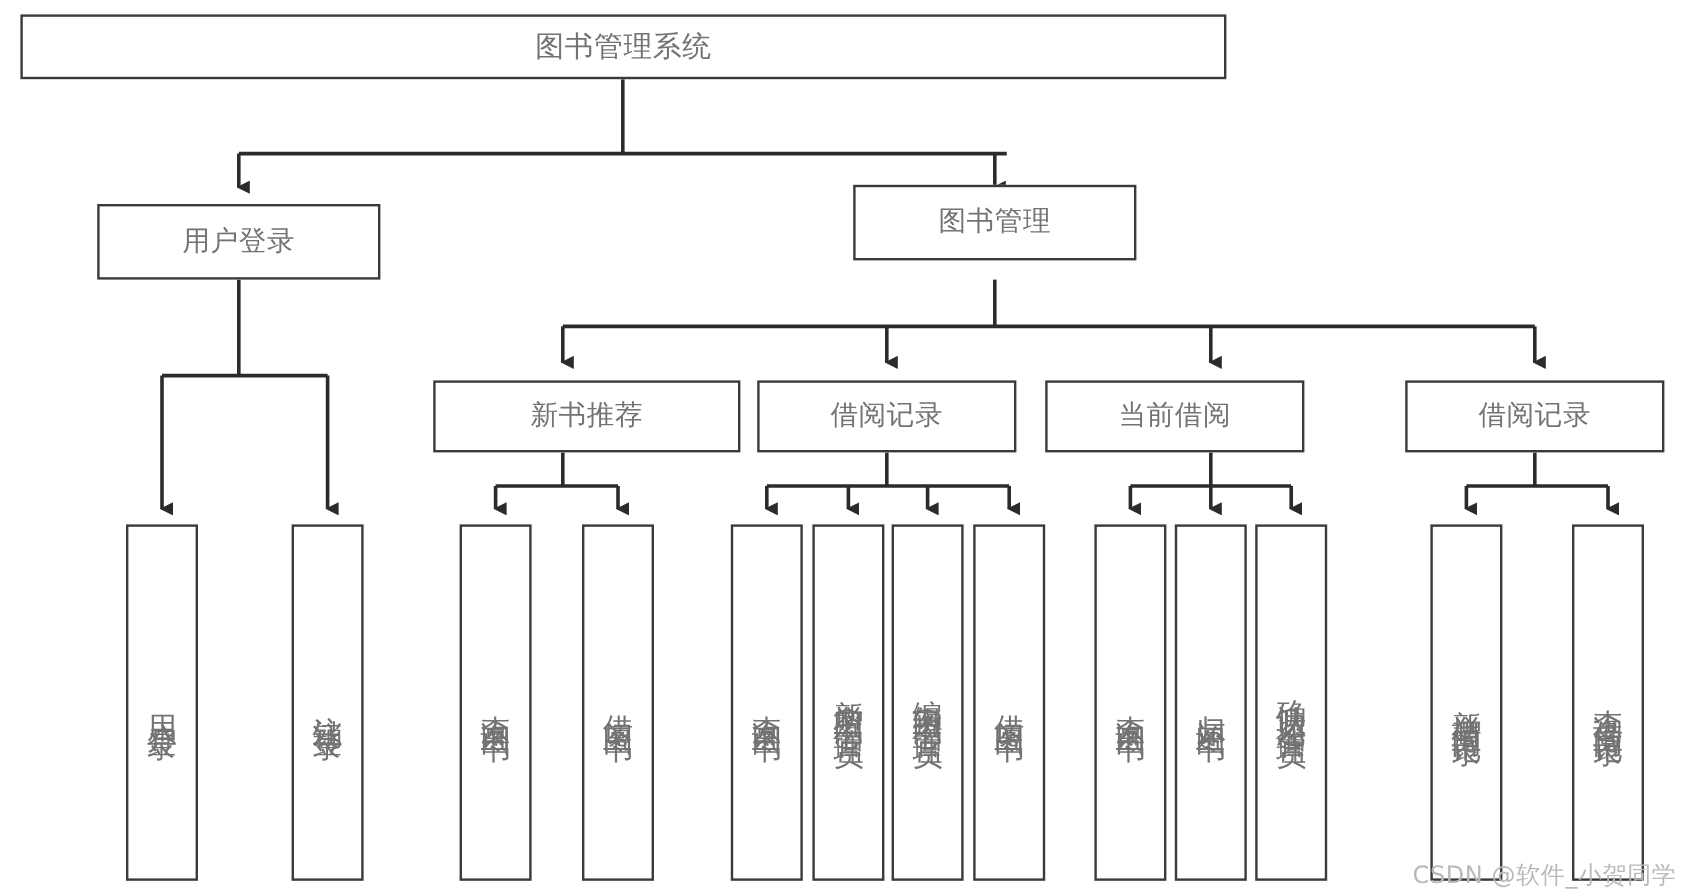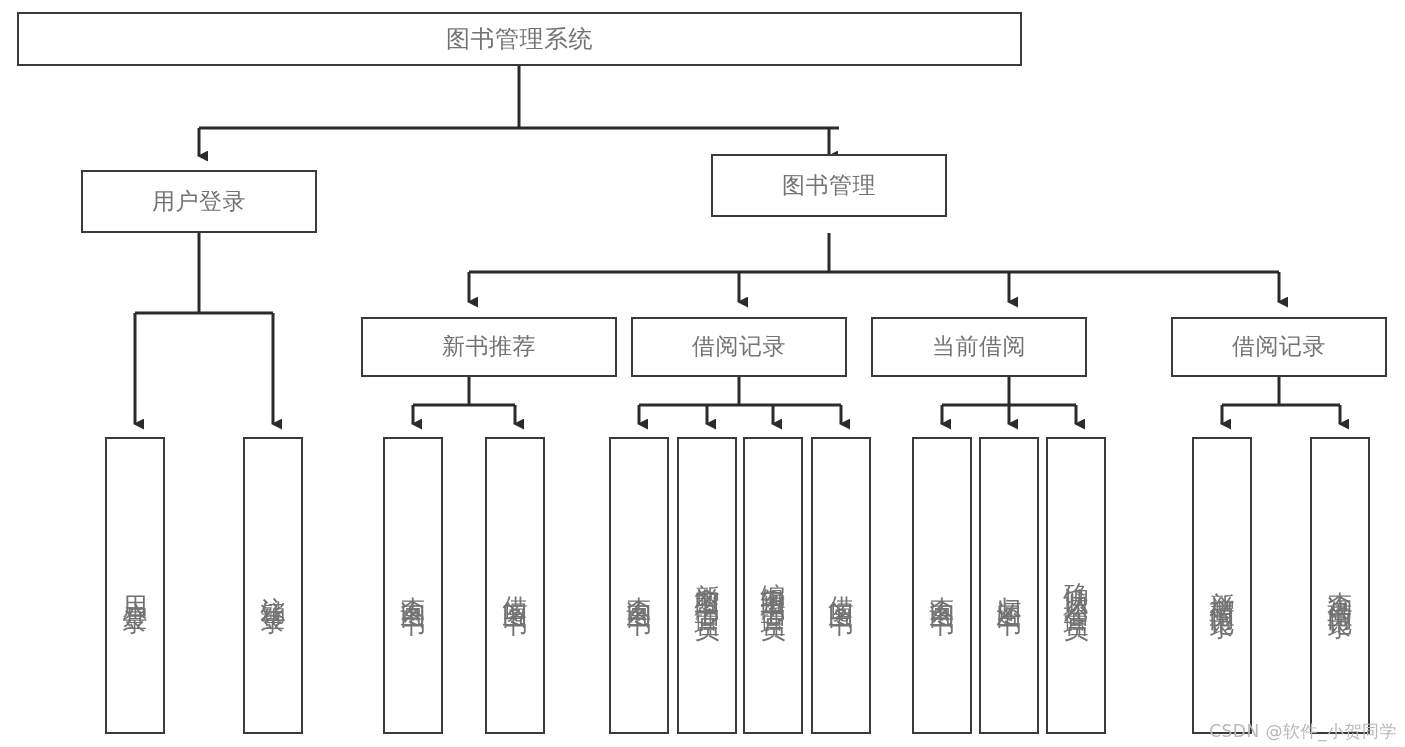--- a/index.html
+++ b/index.html
@@ -62,21 +62,21 @@
     font-size: 25px;
     letter-spacing: 5px;
     line-height: 1;
     text-align: center;
     white-space: nowrap;
   }
   .watermark {
     position: absolute;
     right: 8px;
     bottom: 4px;
-    font-size: 17px;
+    font-size: 20px;
     color: #b9b9b9;
     white-space: nowrap;
     z-index: 6;
     letter-spacing: 0.5px;
   }
 </style>
 </head>
 <body>
 
 <div id="canvas">

